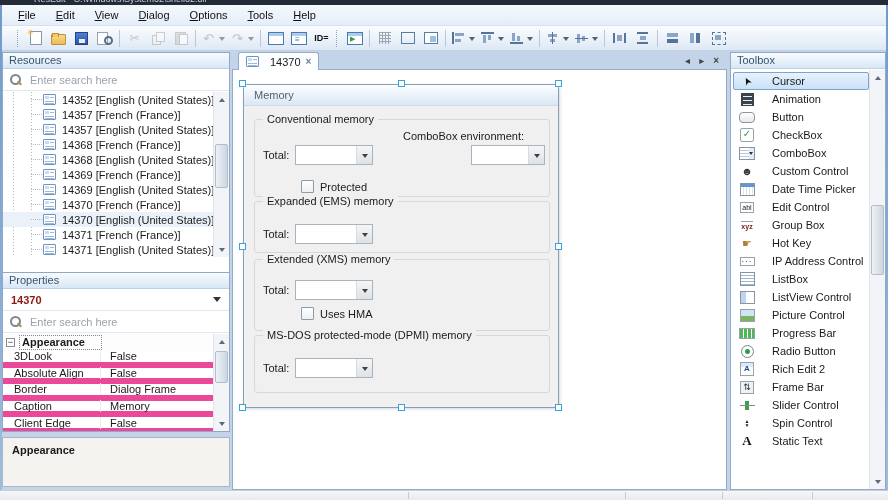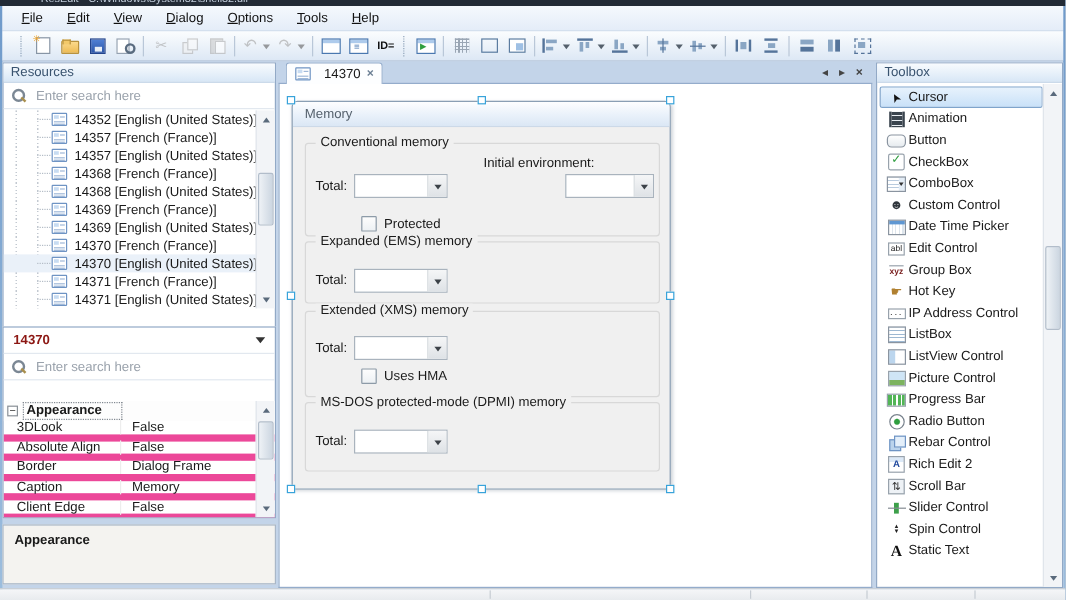--- a/index.html
+++ b/index.html
@@ -132,21 +132,21 @@
   .combo{position:absolute;height:20px;background:#fff;border:1px solid #a9b3bd;display:flex}
   .cbtn{width:16px;margin-left:auto;background:linear-gradient(#f5f6f7,#dee2e6);border-left:1px solid #d6dbdf;display:flex;align-items:center;justify-content:center}
   .cbtn::before{content:"";width:0;height:0;border:3px solid transparent;border-top:4px solid #3c4248;margin-top:4px}
   .chkrow{position:absolute;display:flex;align-items:center;gap:6px}
   .chk{width:13px;height:13px;background:linear-gradient(#fdfdfd,#edf1f4);border:1px solid #8d9ba8;border-radius:1px;flex:0 0 13px}
   .hdl{position:absolute;width:7px;height:7px;background:#fff;border:1px solid #38a3da;z-index:3}
 
   
   .toolbox{left:730px;top:52px;width:156px;height:438px}
   .tbx-list{position:absolute;left:0;top:17px;right:16px;bottom:0;padding:2px 0 0 2px;overflow:hidden}
-  .tbx-item{height:18px;display:flex;align-items:center;padding-left:5px;gap:2px;border:1px solid transparent;border-radius:2px;white-space:nowrap}
+  .tbx-item{height:18px;display:flex;align-items:center;padding-left:5px;gap:17px;border:1px solid transparent;border-radius:2px;white-space:nowrap}
   .tbx-item.selected{background:linear-gradient(#e7f2fc,#c9e1f8);border-color:#7fa4cb}
   .tbx-icon{position:relative;width:16px;height:14px;flex:0 0 16px;display:flex;align-items:center;justify-content:center}
 
   
   .cursor-icon::before{content:"➤";display:inline-block;transform:rotate(-118deg);font-size:10px;color:#111}
   .animation-icon::before{content:"";width:9px;height:13px;background:repeating-linear-gradient(180deg,#3a444e 0 3px,#e8edf2 3px 4px);border-left:2px solid #3a444e;border-right:2px solid #3a444e}
   .button-icon::before{content:"";width:14px;height:9px;border:1px solid #8a94a0;border-radius:4px;background:linear-gradient(#fff,#e6ebef)}
   .checkbox-icon::before{content:"✓";width:12px;height:12px;border:1px solid #98a2ac;border-radius:2px;background:#fff;color:#2f9e3f;font-size:10px;font-weight:bold;line-height:10px;text-align:center}
   .combobox-icon::before{content:"";width:14px;height:11px;border:1px solid #8a94a0;background:linear-gradient(#e4edf6,#e4edf6) 9px 0/5px 11px no-repeat,repeating-linear-gradient(180deg,#fff 0 2px,#b9cbde 2px 3px)}
   .combobox-icon::after{content:"";position:absolute;right:2px;top:6px;width:0;height:0;border:2px solid transparent;border-top:3px solid #333}
@@ -383,20 +383,21 @@
           <span class="arr left"></span>
         </div>
       <div class="sb-thumb" style="left:72px;width:82px"></div>
       <div class="sb-btn" style="position:absolute;right:0">
           <span class="arr right"></span>
         </div>
     </div>
   </div>
 
   <div class="panel properties">
+    <div class="panel-header">Properties</div>
     <div class="prop-combo">
       <span>14370</span>
       <span class="combo-caret"></span>
     </div>
     <div class="search-row">
       <span class="search-icon"></span>
       <span class="search-text">Enter search here</span>
     </div>
     <div class="prop-grid">
       <div class="grp-row">
@@ -472,21 +473,21 @@
 
       <div class="dlg">
         <div class="dlg-caption">Memory</div>
 
         <div class="gbox g1">
           <span class="glabel">Conventional memory</span>
           <span class="flabel" style="left:8px;top:29px">Total:</span>
           <div class="combo" style="left:40px;top:25px;width:78px">
               <span class="cbtn"></span>
             </div>
-          <span class="flabel" style="left:148px;top:10px;width:70px;line-height:13px">Initial environment:</span>
+          <span class="flabel" style="left:148px;top:10px;width:70px;line-height:13px">ComboBox environment:</span>
           <div class="combo" style="left:216px;top:25px;width:74px">
               <span class="cbtn"></span>
             </div>
           <div class="chkrow" style="left:46px;top:60px">
             <span class="chk"></span>
             <span>Protected</span>
           </div>
         </div>
 
         <div class="gbox g2">
@@ -598,33 +599,29 @@
         <div class="tbx-item">
           <span class="tbx-icon progress-bar-icon"></span>
           <span>Progress Bar</span>
         </div>
 
         <div class="tbx-item">
           <span class="tbx-icon radio-button-icon"></span>
           <span>Radio Button</span>
         </div>
 
-        <div class="tbx-item">
-          <span class="tbx-icon rebar-icon"></span>
-          <span>Rebar Control</span>
-        </div>
 
         <div class="tbx-item">
           <span class="tbx-icon rich-edit-icon"></span>
           <span>Rich Edit 2</span>
         </div>
 
         <div class="tbx-item">
           <span class="tbx-icon scroll-bar-icon"></span>
-          <span>Scroll Bar</span>
+          <span>Frame Bar</span>
         </div>
 
         <div class="tbx-item">
           <span class="tbx-icon slider-icon"></span>
           <span>Slider Control</span>
         </div>
 
         <div class="tbx-item">
           <span class="tbx-icon spin-icon"></span>
           <span>Spin Control</span>

